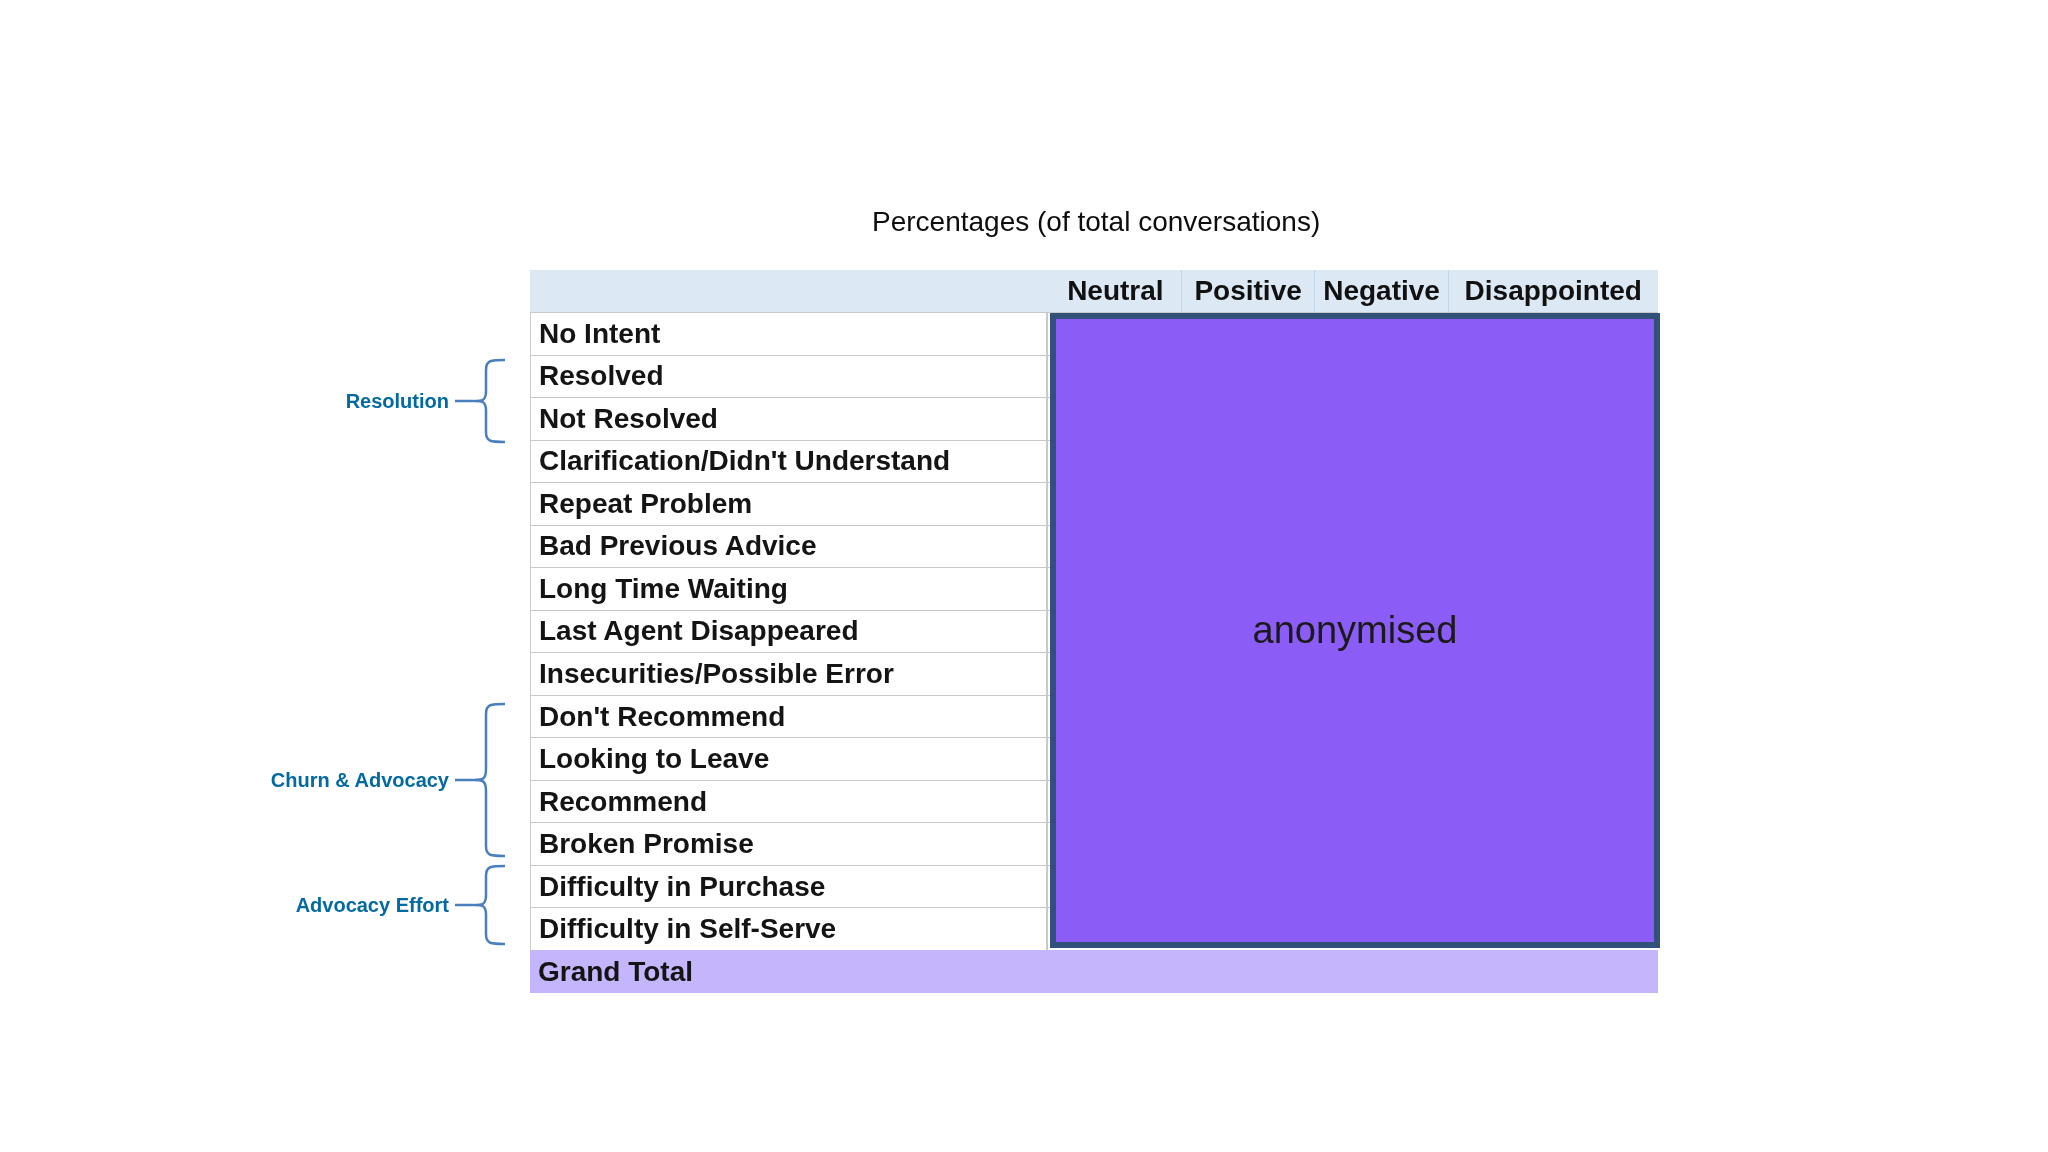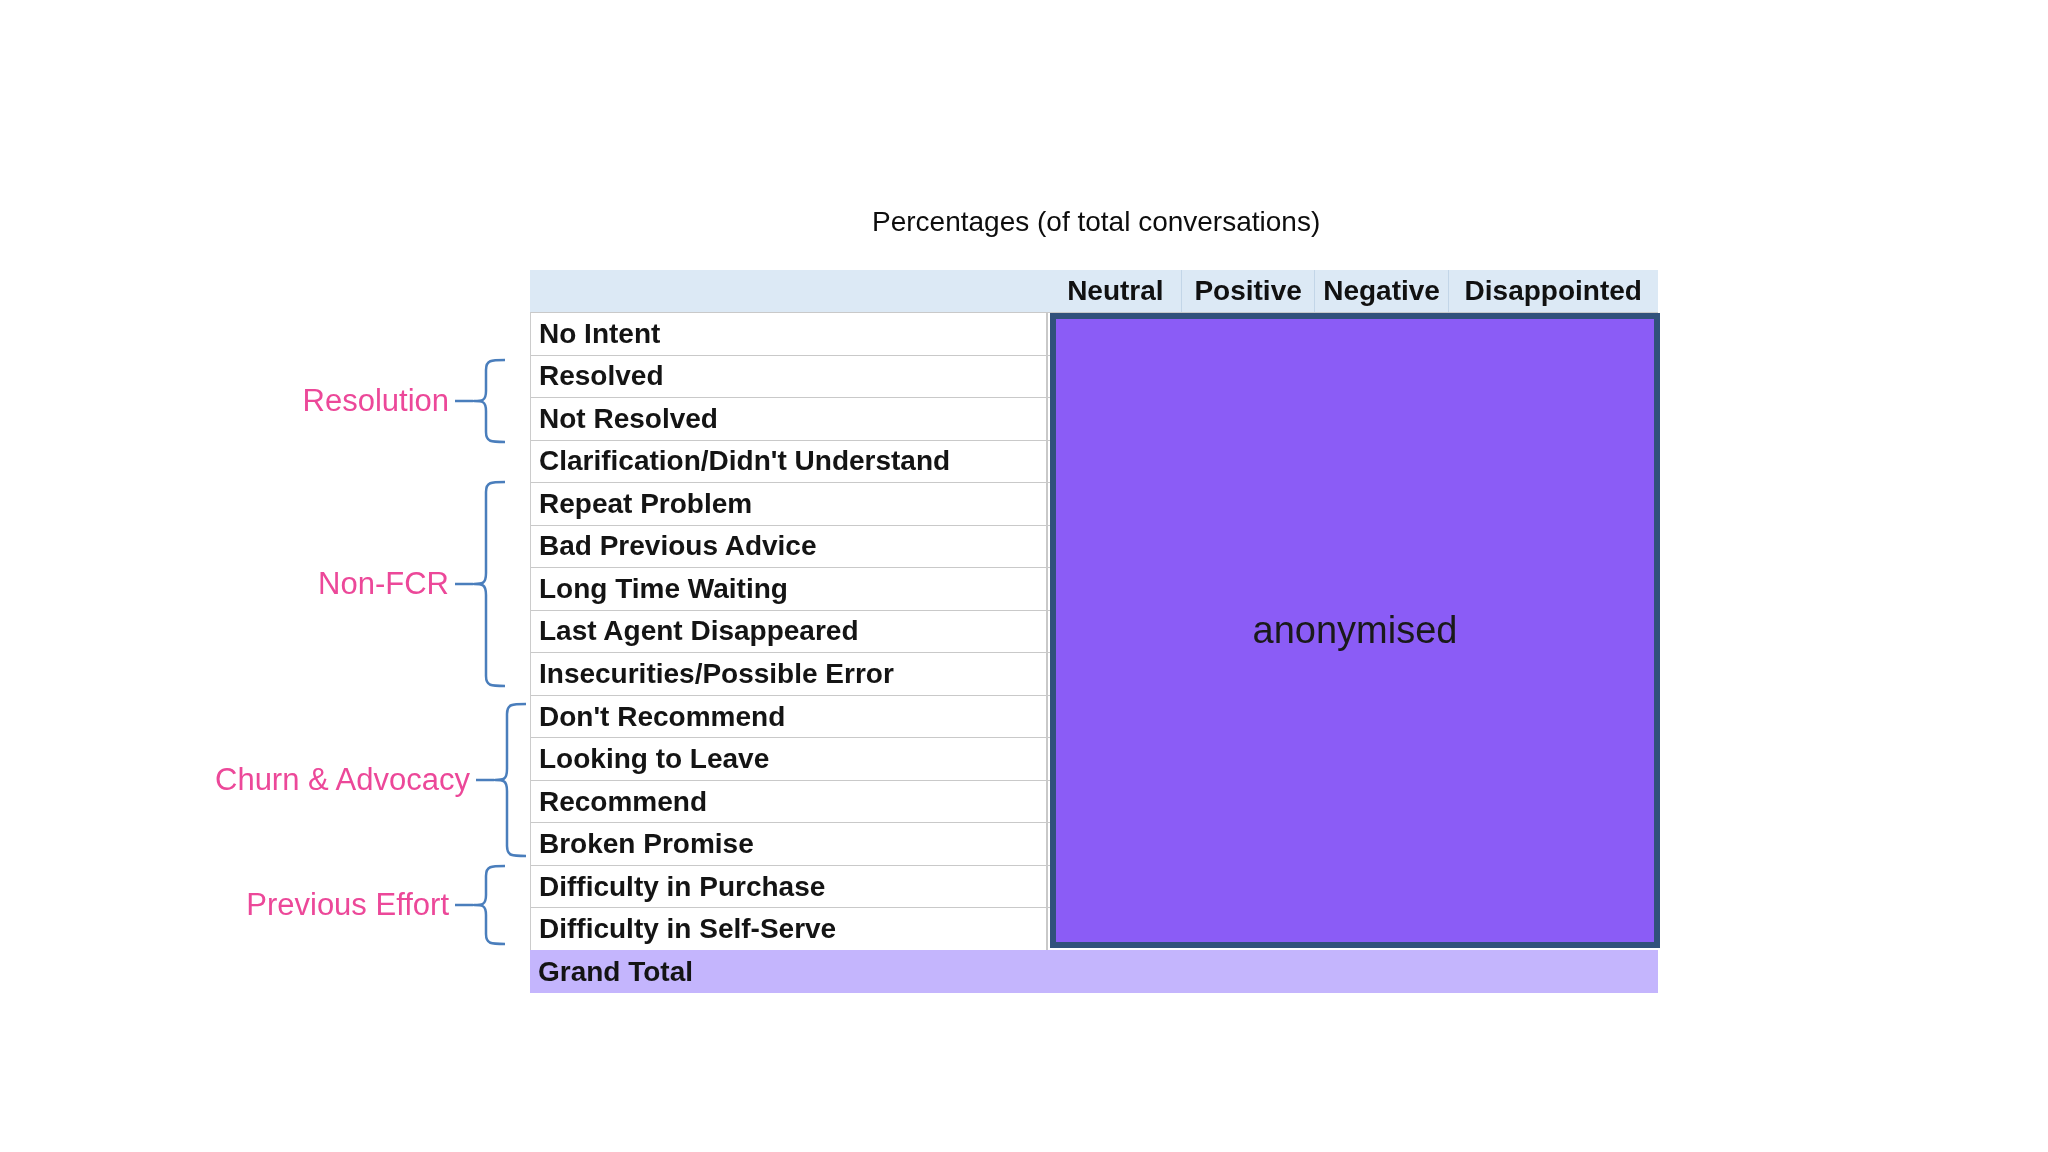--- a/index.html
+++ b/index.html
@@ -55,21 +55,21 @@
   .anon-box{
     position:absolute;left:520px;top:43px;width:610px;height:635px;
     background:#8b5cf6;border:6px solid #31517b;box-sizing:border-box;
     display:flex;align-items:center;justify-content:center;z-index:5;
   }
   .anon-text{font-size:38px;font-weight:normal;color:#1a1a1a;}
   .group{
     position:absolute;left:215px;width:290px;display:flex;align-items:center;
   }
   .group .glabel{
-    flex:1;text-align:right;font-size:31px;font-weight:normal;color:#ec4899;
+    flex:1;text-align:right;font-size:20px;font-weight:bold;color:#0369a1;
     padding-right:6px;white-space:nowrap;
   }
   .group svg{display:block;flex:0 0 50px;}
   .g-resolution{top:358px;height:86px;}
   .g-nonfcr{top:480px;height:208px;}
   .g-churn{top:702px;height:156px;}
   .g-effort{top:864px;height:82px;}
   .brace{stroke:#4a7ebc;stroke-width:2.5;fill:none;stroke-linecap:round;}
 </style>
 </head>
@@ -80,36 +80,30 @@
 
   <div class="caption">Percentages (of total conversations)</div>
 
   <div class="group g-resolution">
     <div class="glabel">Resolution</div>
     <svg width="50" height="86" viewBox="0 0 50 86">
       <path class="brace" d="M 0,43 L 18,43 M 50,2 C 36,2 31,2 31,12 L 31,33 C 31,43 27,43 19,43 C 27,43 31,43 31,53 L 31,74 C 31,84 36,84 50,84"></path>
     </svg>
   </div>
 
-  <div class="group g-nonfcr">
-    <div class="glabel">Non-FCR</div>
-    <svg width="50" height="208" viewBox="0 0 50 208">
-      <path class="brace" d="M 0,104 L 18,104 M 50,2 C 36,2 31,2 31,12 L 31,93 C 31,104 27,104 19,104 C 27,104 31,104 31,115 L 31,196 C 31,206 36,206 50,206"></path>
-    </svg>
-  </div>
 
   <div class="group g-churn">
     <div class="glabel">Churn &amp; Advocacy</div>
     <svg width="50" height="156" viewBox="0 0 50 156">
       <path class="brace" d="M 0,78 L 18,78 M 50,2 C 36,2 31,2 31,12 L 31,67 C 31,78 27,78 19,78 C 27,78 31,78 31,89 L 31,144 C 31,154 36,154 50,154"></path>
     </svg>
   </div>
 
   <div class="group g-effort">
-    <div class="glabel">Previous Effort</div>
+    <div class="glabel">Advocacy Effort</div>
     <svg width="50" height="82" viewBox="0 0 50 82">
       <path class="brace" d="M 0,41 L 18,41 M 50,2 C 36,2 31,2 31,12 L 31,31 C 31,41 27,41 19,41 C 27,41 31,41 31,51 L 31,70 C 31,80 36,80 50,80"></path>
     </svg>
   </div>
 
   <div class="table">
 
     <div class="thead">
       <div class="cols">
         <div class="col c1">Neutral</div>

